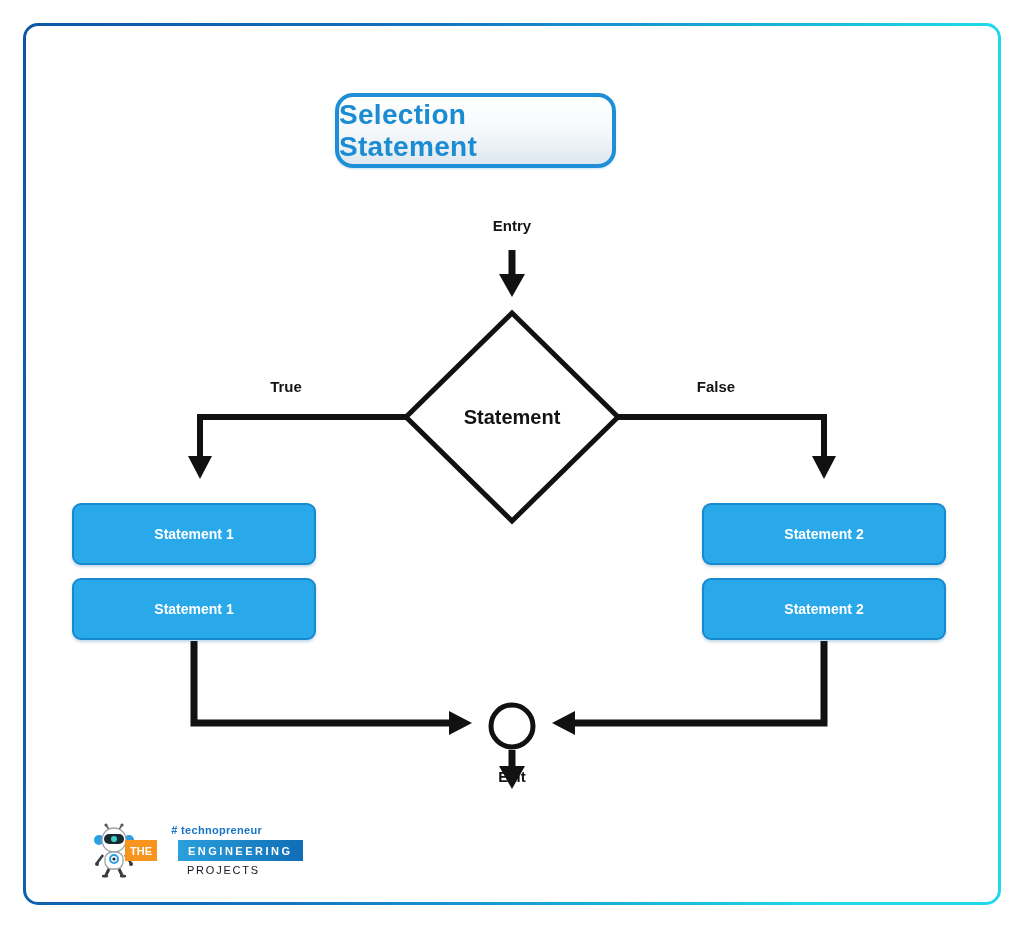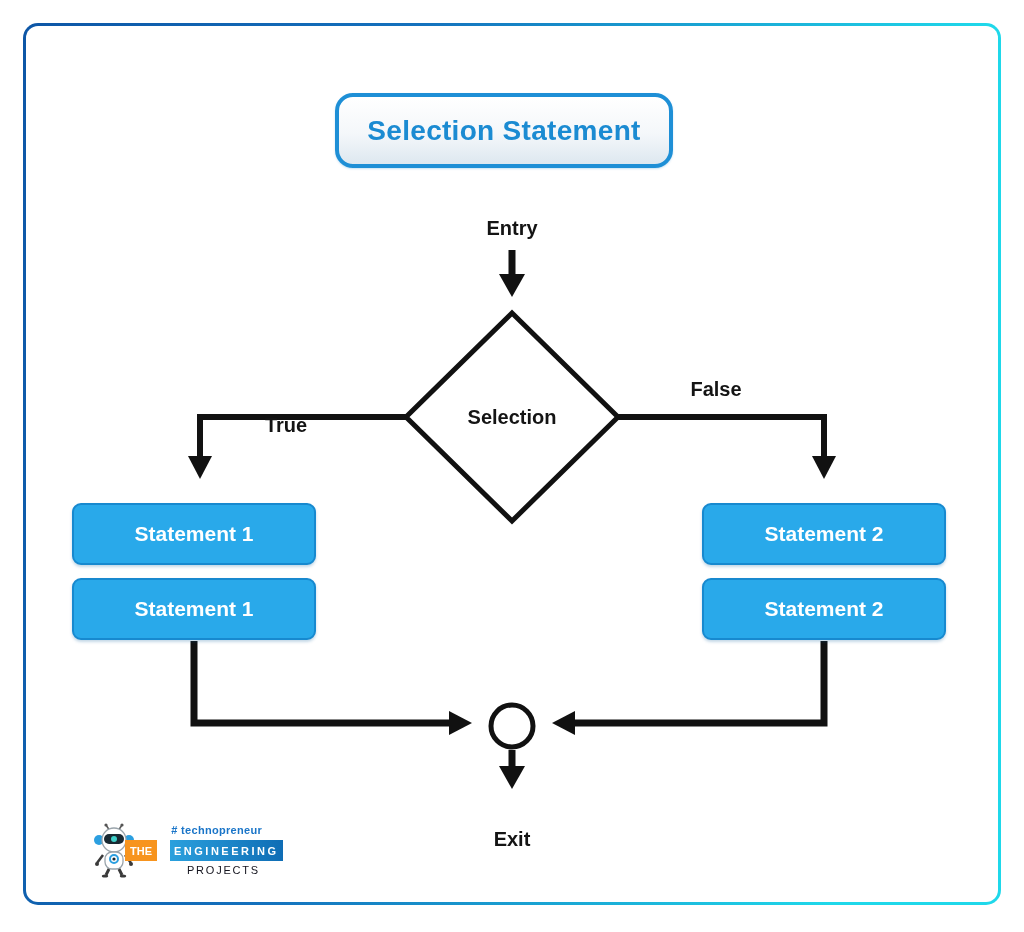--- a/index.html
+++ b/index.html
@@ -16,71 +16,71 @@
   }
   .frame-inner {
     width: 100%; height: 100%; background: #ffffff; border-radius: 12px;
   }
 
   
   svg.connectors { position: absolute; left: 0; top: 0; width: 1024px; height: 932px; }
 
   
   .title-box {
-    position: absolute; left: 335px; top: 93px; width: 338px; height: 75px;
+    position: absolute; left: 335px; top: 93px; width: 281px; height: 75px;
     border: 4px solid #1e8fd6; border-radius: 18px;
     background: linear-gradient(180deg, #ffffff 0%, #f4f7fa 55%, #dde8f0 100%);
     display: flex; align-items: center; justify-content: center;
     box-shadow: 0 1px 2px rgba(30,143,214,0.25);
   }
   .title-box .title-text {
     color: #1b8bd2; font-size: 28px; font-weight: bold; letter-spacing: 0.3px;
   }
 
   .flow-label {
-    position: absolute; color: #141414; font-weight: bold; font-size: 20px;
+    position: absolute; color: #141414; font-weight: bold; font-size: 15px;
     text-align: center; transform: translateX(-50%); white-space: nowrap;
   }
   .label-entry  { left: 512px; top: 217px; }
-  .label-true   { left: 286px; top: 378px; margin-top: 36px; }
+  .label-true   { left: 286px; top: 378px; }
   .label-false  { left: 716px; top: 378px; text-align: center; }
-  .label-exit   { left: 512px; top: 828px; }
+  .label-exit   { left: 512px; top: 768px; }
   .label-condition {
     left: 512px; top: 406px; font-size: 20px;
   }
 
   
   .stmt-box {
     position: absolute; width: 244px; height: 62px; border-radius: 9px;
     background: #29a9ea; border: 2px solid #1789cf;
     display: flex; align-items: center; justify-content: center;
     box-shadow: 0 2px 3px rgba(20,100,160,0.25);
   }
-  .stmt-box span { color: #ffffff; font-weight: bold; font-size: 21px; text-align: center; }
+  .stmt-box span { color: #ffffff; font-weight: bold; font-size: 14px; text-align: center; }
   .stmt-l1 { left: 72px;  top: 503px; }
   .stmt-l2 { left: 72px;  top: 578px; }
   .stmt-r1 { left: 702px; top: 503px; }
   .stmt-r2 { left: 702px; top: 578px; }
 
   
   .logo { position: absolute; left: 88px; top: 820px; width: 174px; height: 60px; }
   .logo .robot { position: absolute; left: 0; top: 2px; }
   .logo .tagline {
     position: absolute; right: 0; top: 4px; color: #1a75c8;
     font-size: 11px; font-weight: bold; letter-spacing: 0.3px;
   }
-  .logo .badges { position: absolute; left: 37px; top: 20px; display: flex; gap: 13px; }
+  .logo .badges { position: absolute; left: 37px; top: 20px; display: flex; gap: 21px; }
   .badge-the {
     background: #f7941e; color: #ffffff; font-weight: bold; font-size: 11px;
     padding: 4px 5px; height: 21px; display: flex; align-items: center;
   }
   .badge-eng {
     background: linear-gradient(90deg, #2aa0dd 0%, #0f6db5 100%);
     color: #ffffff; font-weight: bold; font-size: 11px; letter-spacing: 2.5px;
-    padding: 4px 4px; height: 21px; display: flex; align-items: center;
+    padding: 4px 10px; height: 21px; display: flex; align-items: center;
   }
   .logo .projects {
     position: absolute; right: 2px; top: 44px; color: #14141e;
     font-size: 11px; font-weight: normal; letter-spacing: 1.8px;
   }
 </style>
 </head>
 <body>
 
 <div class="stage">
@@ -124,21 +124,21 @@
       <line x1="512" y1="750" x2="512" y2="768" stroke="#111111" stroke-width="7"></line>
       <polygon points="512,789 499,766 525,766" fill="#111111"></polygon>
     </g>
   </svg>
 
   <div class="title-box">
     <span class="title-text">Selection Statement</span>
   </div>
 
   <div class="flow-label label-entry">Entry</div>
-  <div class="flow-label label-condition">Selection</div>
+  <div class="flow-label label-condition">Statement</div>
   <div class="flow-label label-true">True</div>
   <div class="flow-label label-false">False</div>
   <div class="flow-label label-exit">Exit</div>
 
   <div class="stmt-box stmt-l1">
     <span>Statement 1</span>
   </div>
   <div class="stmt-box stmt-l2">
     <span>Statement 1</span>
   </div>

